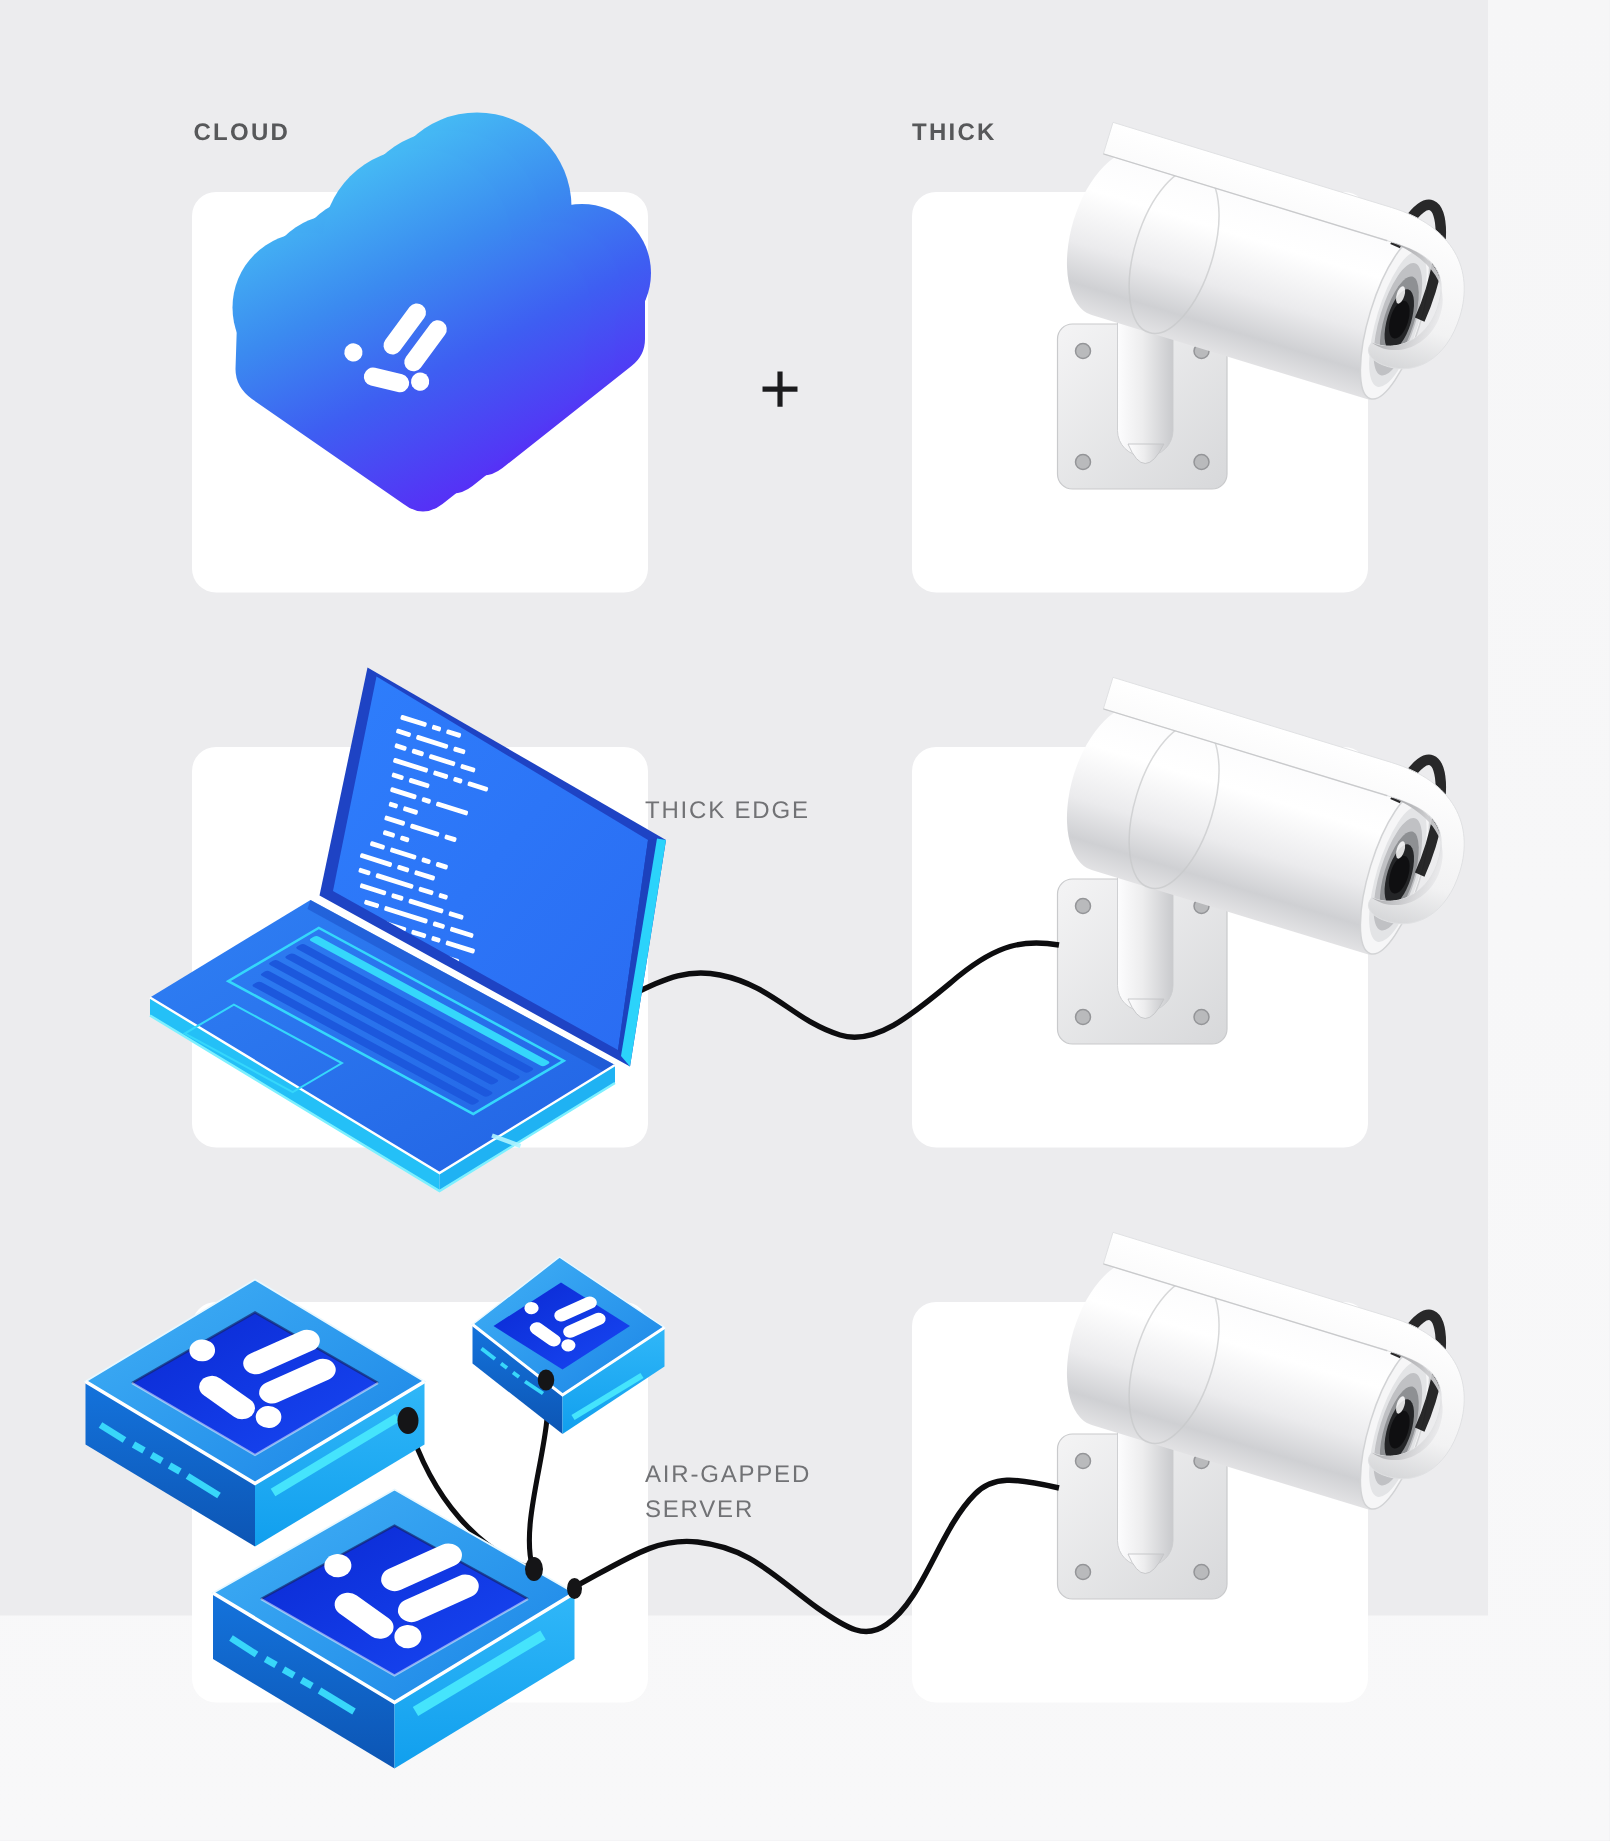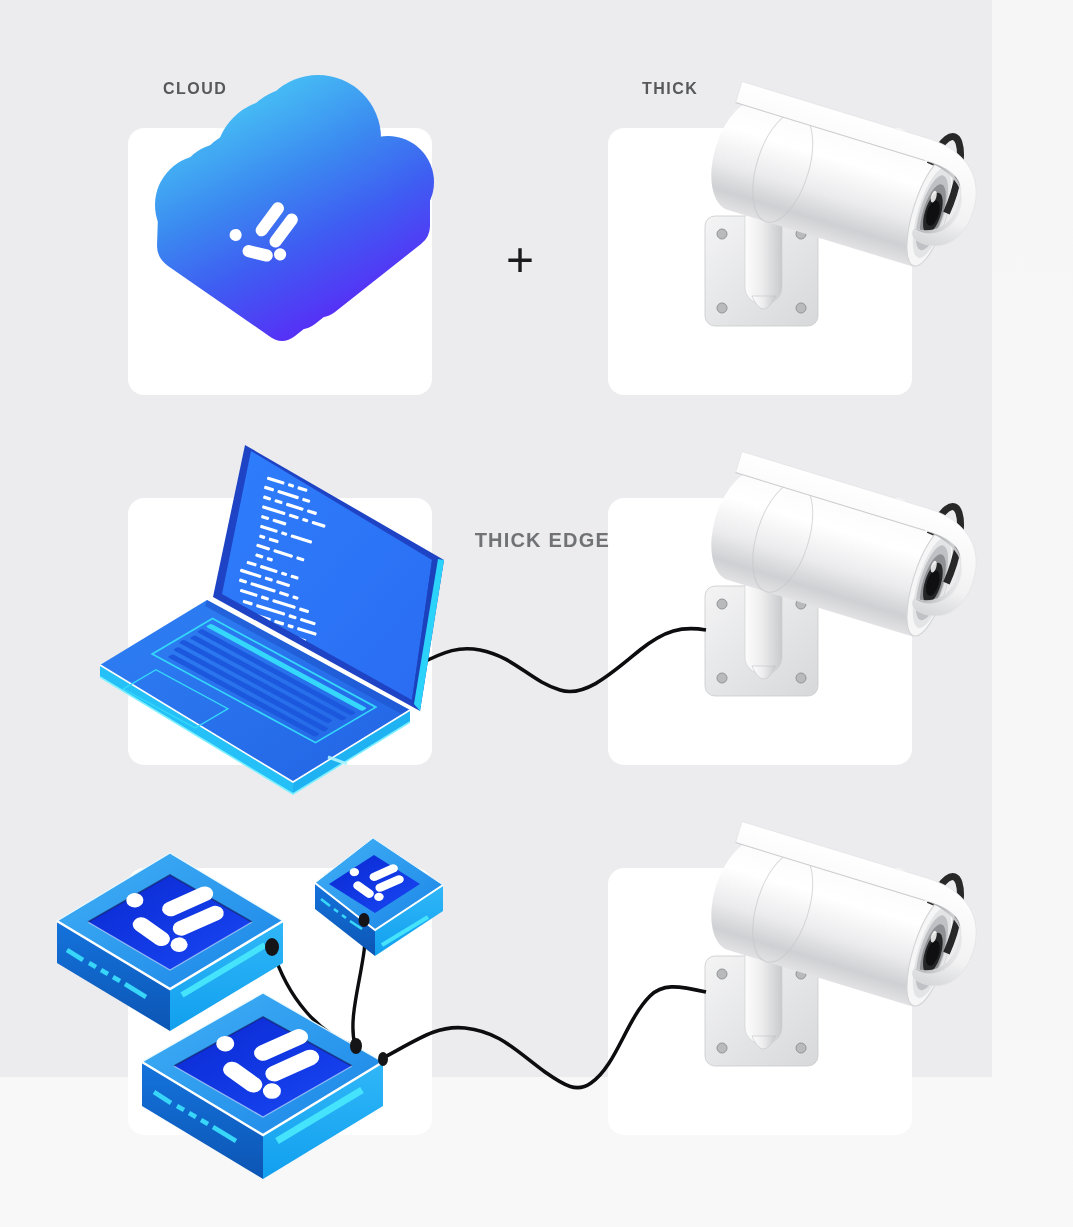--- a/index.html
+++ b/index.html
@@ -1,20 +1,20 @@
 <!DOCTYPE html>
 <html><head>
 <meta charset="utf-8">
 <style>
   html,body{margin:0;padding:0;background:#f6f6f7;font-family:"Liberation Sans",sans-serif;}
   #stage{position:relative;width:1073px;height:1227px;background:linear-gradient(180deg,#f6f6f7 0%,#f8f8f9 100%);overflow:hidden;}
   #gray-panel{position:absolute;left:0;top:0;width:992px;height:1077px;background:#ececee;}
   .card{position:absolute;width:304px;height:267px;background:#ffffff;border-radius:16px;}
-  .row-label{position:absolute;font-weight:bold;font-size:16px;letter-spacing:1.5px;color:#57585a;margin-left:34px;}
-  .mid-label{position:absolute;font-weight:bold;font-size:20px;letter-spacing:1.2px;color:#717275;text-align:right;line-height:23px;}
+  .row-label{position:absolute;font-weight:bold;font-size:16px;letter-spacing:1.5px;color:#57585a;}
+  .mid-label{position:absolute;font-weight:normal;font-size:16px;letter-spacing:1.2px;color:#717275;text-align:left;line-height:23px;}
   #label-thick{left:430px;top:529px;width:180px;}
   #label-airgap{left:430px;top:972px;width:180px;}
   #plus-sign{position:absolute;left:495px;top:231px;width:50px;height:56px;display:flex;align-items:center;justify-content:center;
     font-size:48px;font-weight:400;color:#1b1b1d;}
   #art{position:absolute;left:0;top:0;width:1073px;height:1227px;}
 </style>
 </head>
 <body>
 
 <div id="stage">
@@ -24,20 +24,21 @@
   <div class="card" style="left:128px;top:128px;"></div>
   <div class="card" style="left:608px;top:128px;"></div>
   <div class="card" style="left:128px;top:498px;"></div>
   <div class="card" style="left:608px;top:498px;"></div>
   <div class="card" style="left:128px;top:868px;"></div>
   <div class="card" style="left:608px;top:868px;"></div>
 
   <div class="row-label" style="left:129px;top:80px;">CLOUD</div>
   <div class="row-label" style="left:608px;top:80px;">THICK</div>
   <div class="mid-label" id="label-thick">THICK EDGE</div>
+  <div class="mid-label" id="label-airgap">AIR-GAPPED SERVER</div>
   <div id="plus-sign">+</div>
 
   <svg id="art" viewBox="0 0 1073 1227">
     <defs>
       <linearGradient id="gCloud" gradientUnits="userSpaceOnUse" x1="200" y1="115" x2="315" y2="345">
         <stop offset="0" stop-color="#47c2f5"></stop>
           <stop offset="0.35" stop-color="#3b8bf0"></stop>
         <stop offset="0.62" stop-color="#3e5ef2"></stop>
           <stop offset="1" stop-color="#5b27f7"></stop>
       </linearGradient>

